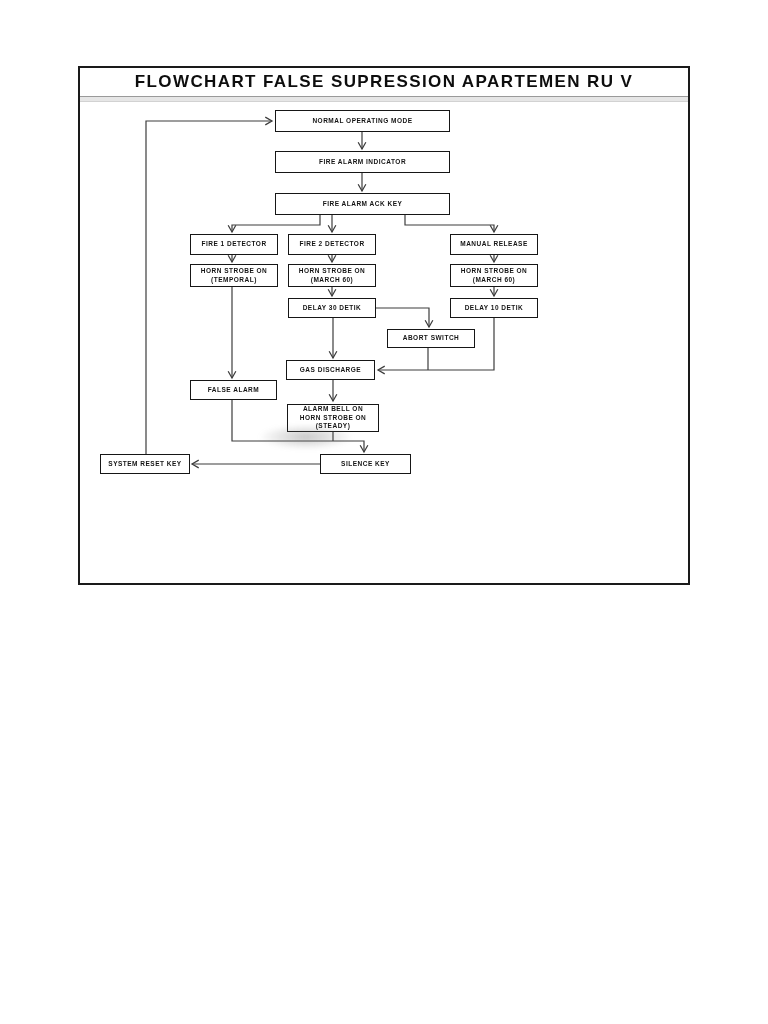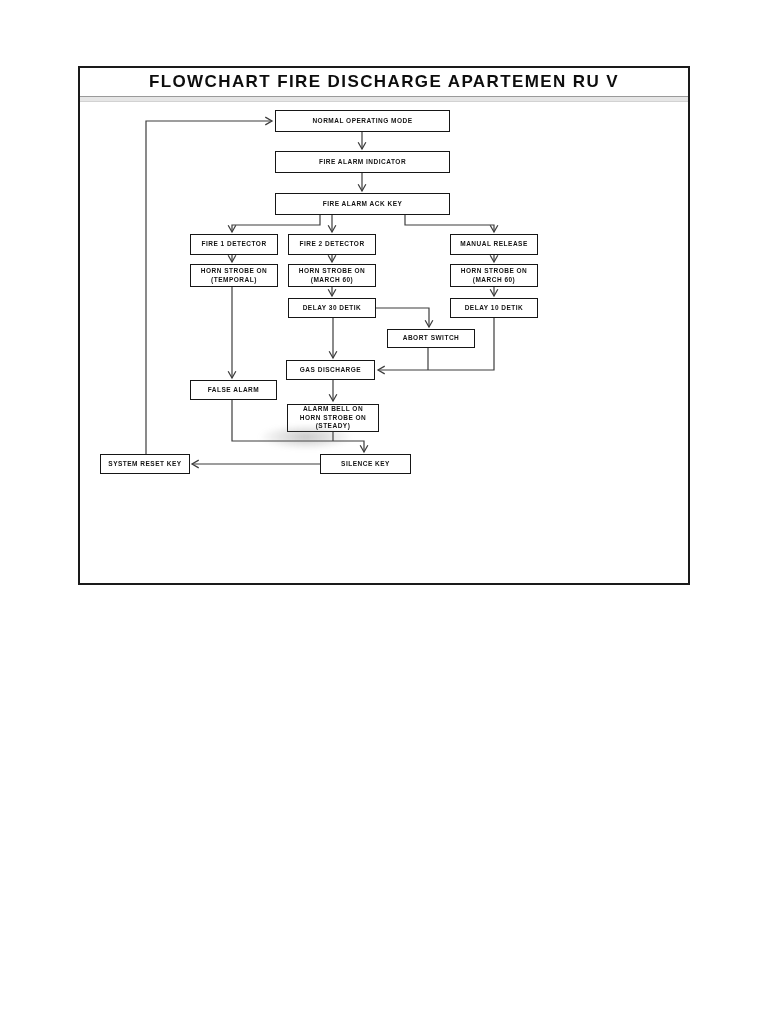--- a/index.html
+++ b/index.html
@@ -88,21 +88,21 @@
     pointer-events: none;
   }
 </style>
 </head>
 <body>
 
 <div class="page">
   <div class="frame">
 
     <div class="title-bar">
-      <h1>FLOWCHART FIRE DISCHARGE APARTEMEN RU V</h1>
+      <h1>FLOWCHART FALSE SUPRESSION APARTEMEN RU V</h1>
     </div>
     <div class="title-divider"></div>
 
     <svg class="connectors" viewBox="0 0 608 515" xmlns="http://www.w3.org/2000/svg">
       <defs>
         <marker id="arr" viewBox="0 0 10 10" refX="8" refY="5" markerWidth="8" markerHeight="8" orient="auto">
           <path d="M1,1 L8,5 L1,9" fill="none" stroke="#3d3d3d" stroke-width="1.3"></path>
         </marker>
       </defs>
       <g fill="none" stroke="#3d3d3d" stroke-width="1.2">

